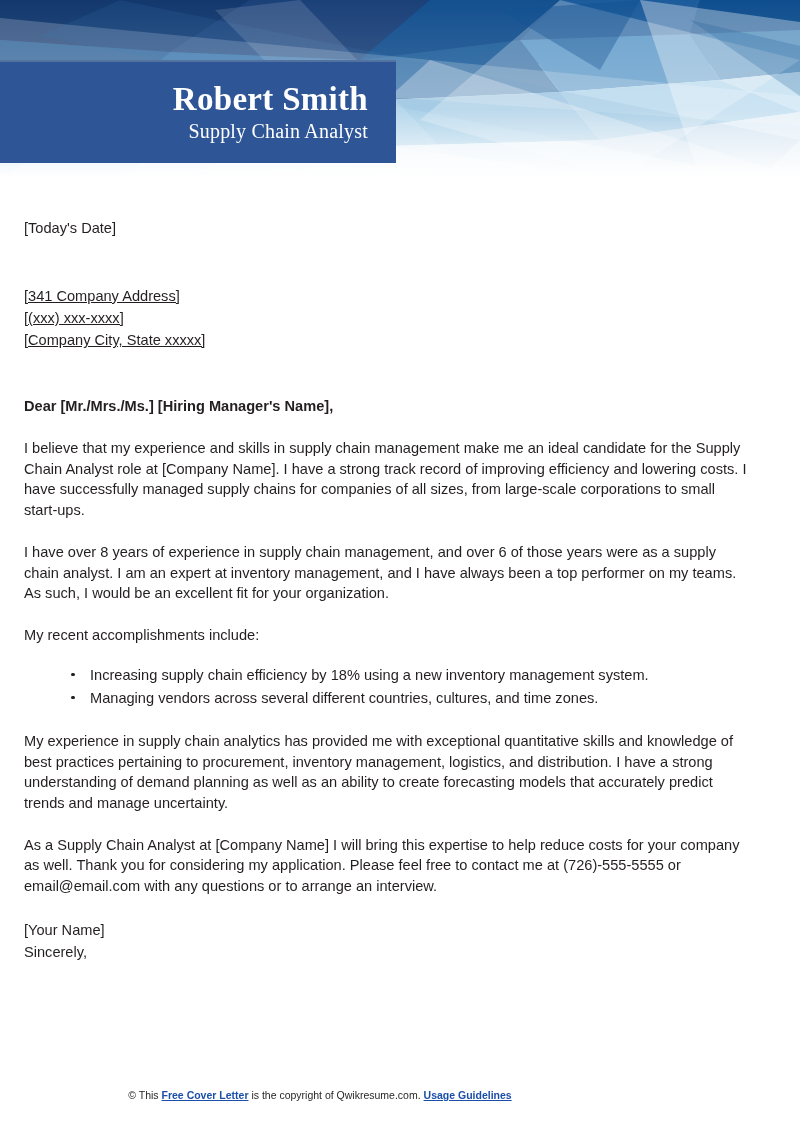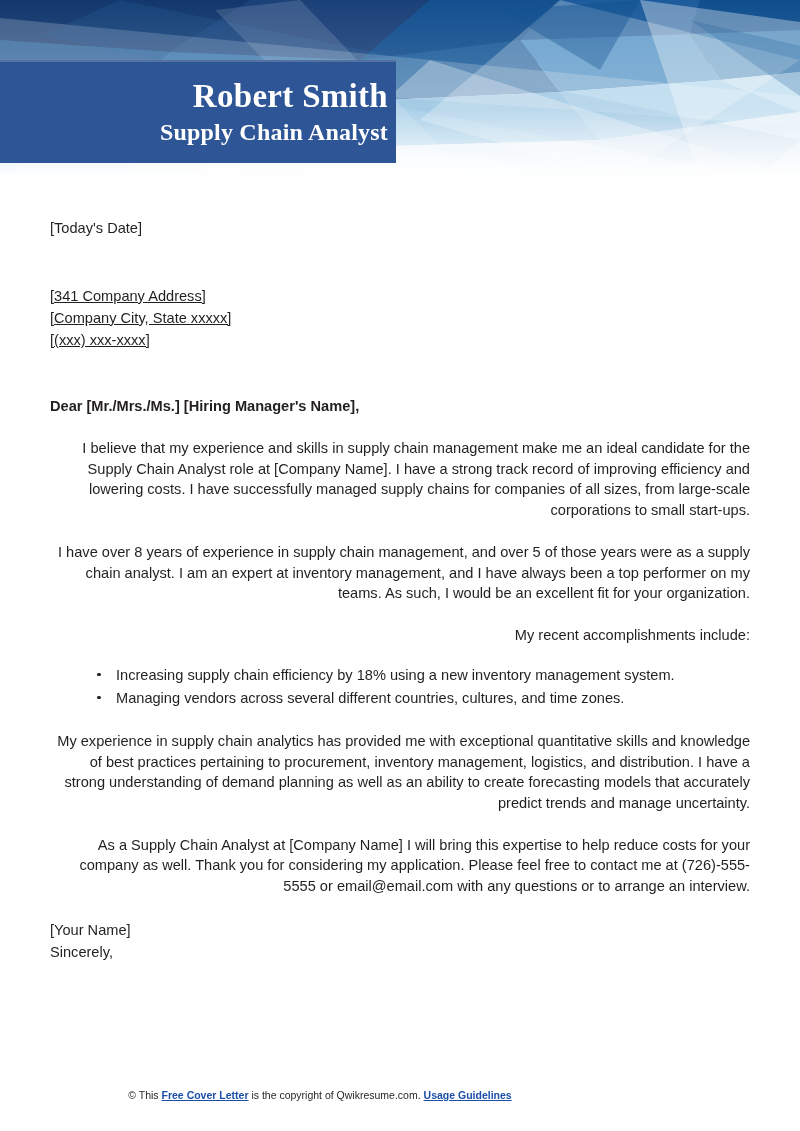--- a/index.html
+++ b/index.html
@@ -34,68 +34,68 @@
     left: 0;
     top: 60px;
     width: 396px;
     height: 103px;
     background: #2e5596;
     border-top: 2px solid #53729f;
     display: flex;
     flex-direction: column;
     align-items: flex-end;
     justify-content: center;
-    padding-right: 8px;
+    padding-right: 28px;
     z-index: 5;
   }
   .name {
     font-family: "Liberation Serif", serif;
     font-weight: bold;
     font-size: 33px;
     color: #ffffff;
     line-height: 1.12;
     letter-spacing: 0.3px;
     white-space: nowrap;
   }
   .job-title {
     font-family: "Liberation Serif", serif;
-    font-weight: bold;
-    font-size: 24px;
+    font-weight: normal;
+    font-size: 20px;
     color: #ffffff;
     line-height: 1.25;
     letter-spacing: 0.2px;
     white-space: nowrap;
     margin-top: 2px;
   }
 
   
   .doc-body {
     position: absolute;
     top: 178px;
     left: 0;
     width: 800px;
-    padding: 0 50px 0 50px;
+    padding: 0 50px 0 24px;
     font-size: 14.6px;
     color: #231f20;
     line-height: 1.42;
   }
 
   .date-line { margin-top: 40px; }
 
   .recipient {
     margin-top: 46px;
     line-height: 1.52;
   }
   .recipient div { white-space: nowrap; text-decoration: underline; }
 
   .salutation { margin-top: 45px; font-weight: bold; }
 
   p.para {
     margin-top: 21px;
-    text-align: right;
+    text-align: left;
   }
 
   .bullets {
     margin-top: 18px;
     margin-bottom: 0;
     padding-left: 50px;
     list-style: none;
   }
   .bullets li {
     position: relative;
@@ -209,29 +209,29 @@
     <div class="job-title">Supply Chain Analyst</div>
   </div>
 </div>
 
 <div class="doc-body">
 
   <div class="date-line">[Today's Date]</div>
 
   <div class="recipient">
     <div>[341 Company Address]</div>
+    <div>[(xxx) xxx-xxxx]</div>
     <div>[Company City, State xxxxx]</div>
-    <div>[(xxx) xxx-xxxx]</div>
   </div>
 
   <div class="salutation">Dear [Mr./Mrs./Ms.] [Hiring Manager's Name],</div>
 
   <p class="para">I believe that my experience and skills in supply chain management make me an ideal candidate for the Supply Chain Analyst role at [Company Name]. I have a strong track record of improving efficiency and lowering costs. I have successfully managed supply chains for companies of all sizes, from large-scale corporations to small start-ups.</p>
 
-  <p class="para">I have over 8 years of experience in supply chain management, and over 5 of those years were as a supply chain analyst. I am an expert at inventory management, and I have always been a top performer on my teams. As such, I would be an excellent fit for your organization.</p>
+  <p class="para">I have over 8 years of experience in supply chain management, and over 6 of those years were as a supply chain analyst. I am an expert at inventory management, and I have always been a top performer on my teams. As such, I would be an excellent fit for your organization.</p>
 
   <p class="para">My recent accomplishments include:</p>
 
   <ul class="bullets">
     <li>Increasing supply chain efficiency by 18% using a new inventory management system.</li>
     <li>Managing vendors across several different countries, cultures, and time zones.</li>
   </ul>
 
   <p class="para">My experience in supply chain analytics has provided me with exceptional quantitative skills and knowledge of best practices pertaining to procurement, inventory management, logistics, and distribution. I have a strong understanding of demand planning as well as an ability to create forecasting models that accurately predict trends and manage uncertainty.</p>
 

